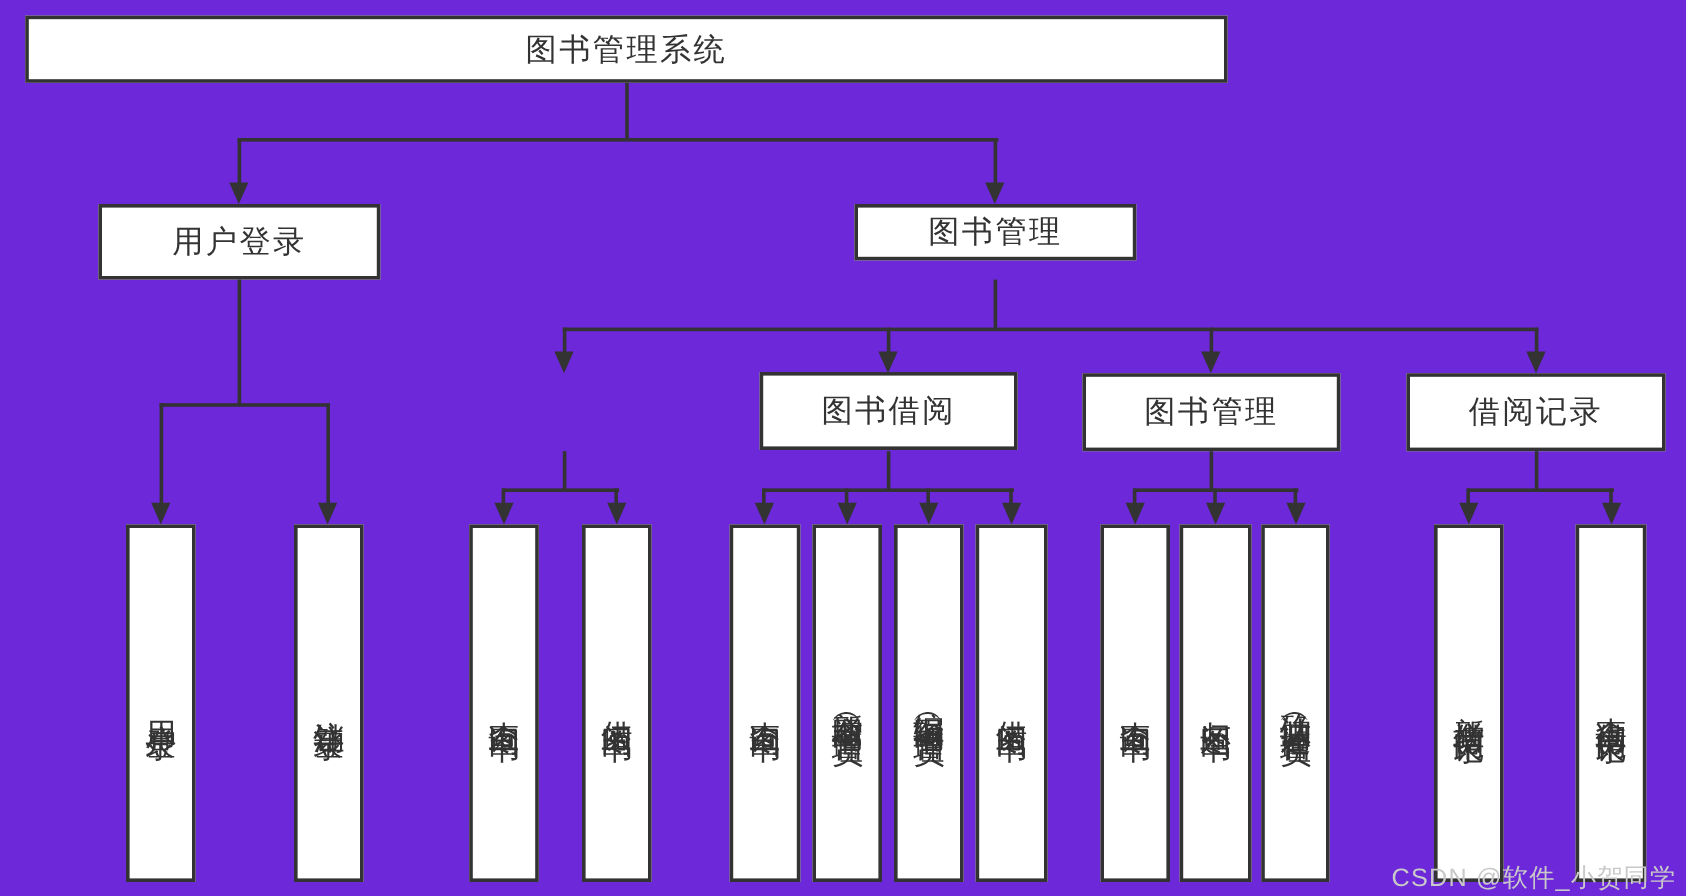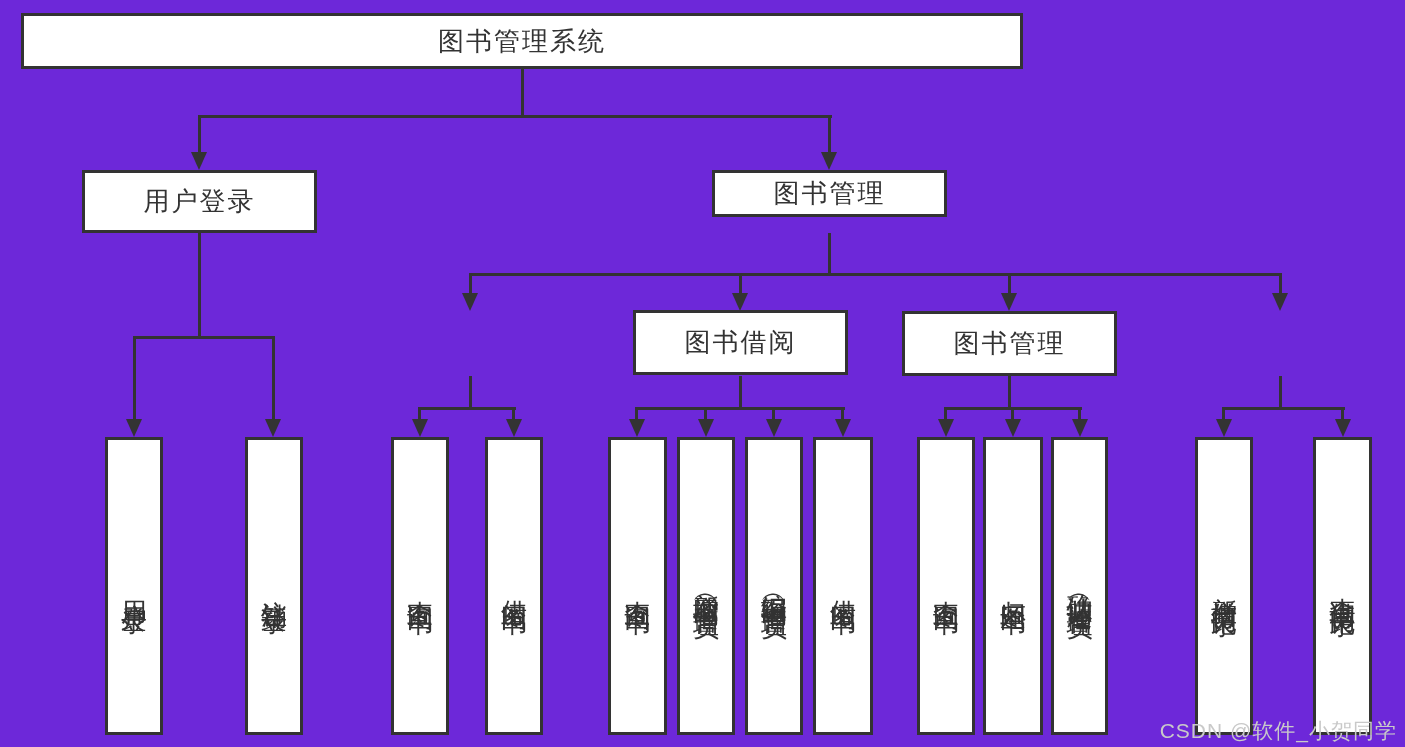--- a/index.html
+++ b/index.html
@@ -62,20 +62,21 @@
   <div class="arrow" style="left:462px;top:293px;"></div>
   <div class="stem" style="left:739px;top:273px;height:24px;"></div>
   <div class="arrow" style="left:732px;top:293px;"></div>
   <div class="stem" style="left:1008px;top:273px;height:24px;"></div>
   <div class="arrow" style="left:1001px;top:293px;"></div>
   <div class="stem" style="left:1279px;top:273px;height:24px;"></div>
   <div class="arrow" style="left:1272px;top:293px;"></div>
 
   <div class="node" style="left:633px;top:310px;width:215px;height:65px;">图书借阅</div>
   <div class="node" style="left:902px;top:311px;width:215px;height:65px;">图书管理</div>
+  <div class="node" style="left:1172px;top:311px;width:216px;height:65px;">借阅记录</div>
 
   <div class="vline" style="left:469px;top:376px;height:33px;"></div>
   <div class="hline" style="left:419px;top:407px;width:97px;"></div>
   <div class="stem" style="left:418px;top:407px;height:16px;"></div>
   <div class="arrow" style="left:412px;top:419px;"></div>
   <div class="stem" style="left:512px;top:407px;height:16px;"></div>
   <div class="arrow" style="left:506px;top:419px;"></div>
 
   <div class="vline" style="left:739px;top:376px;height:33px;"></div>
   <div class="hline" style="left:636px;top:407px;width:209px;"></div>

